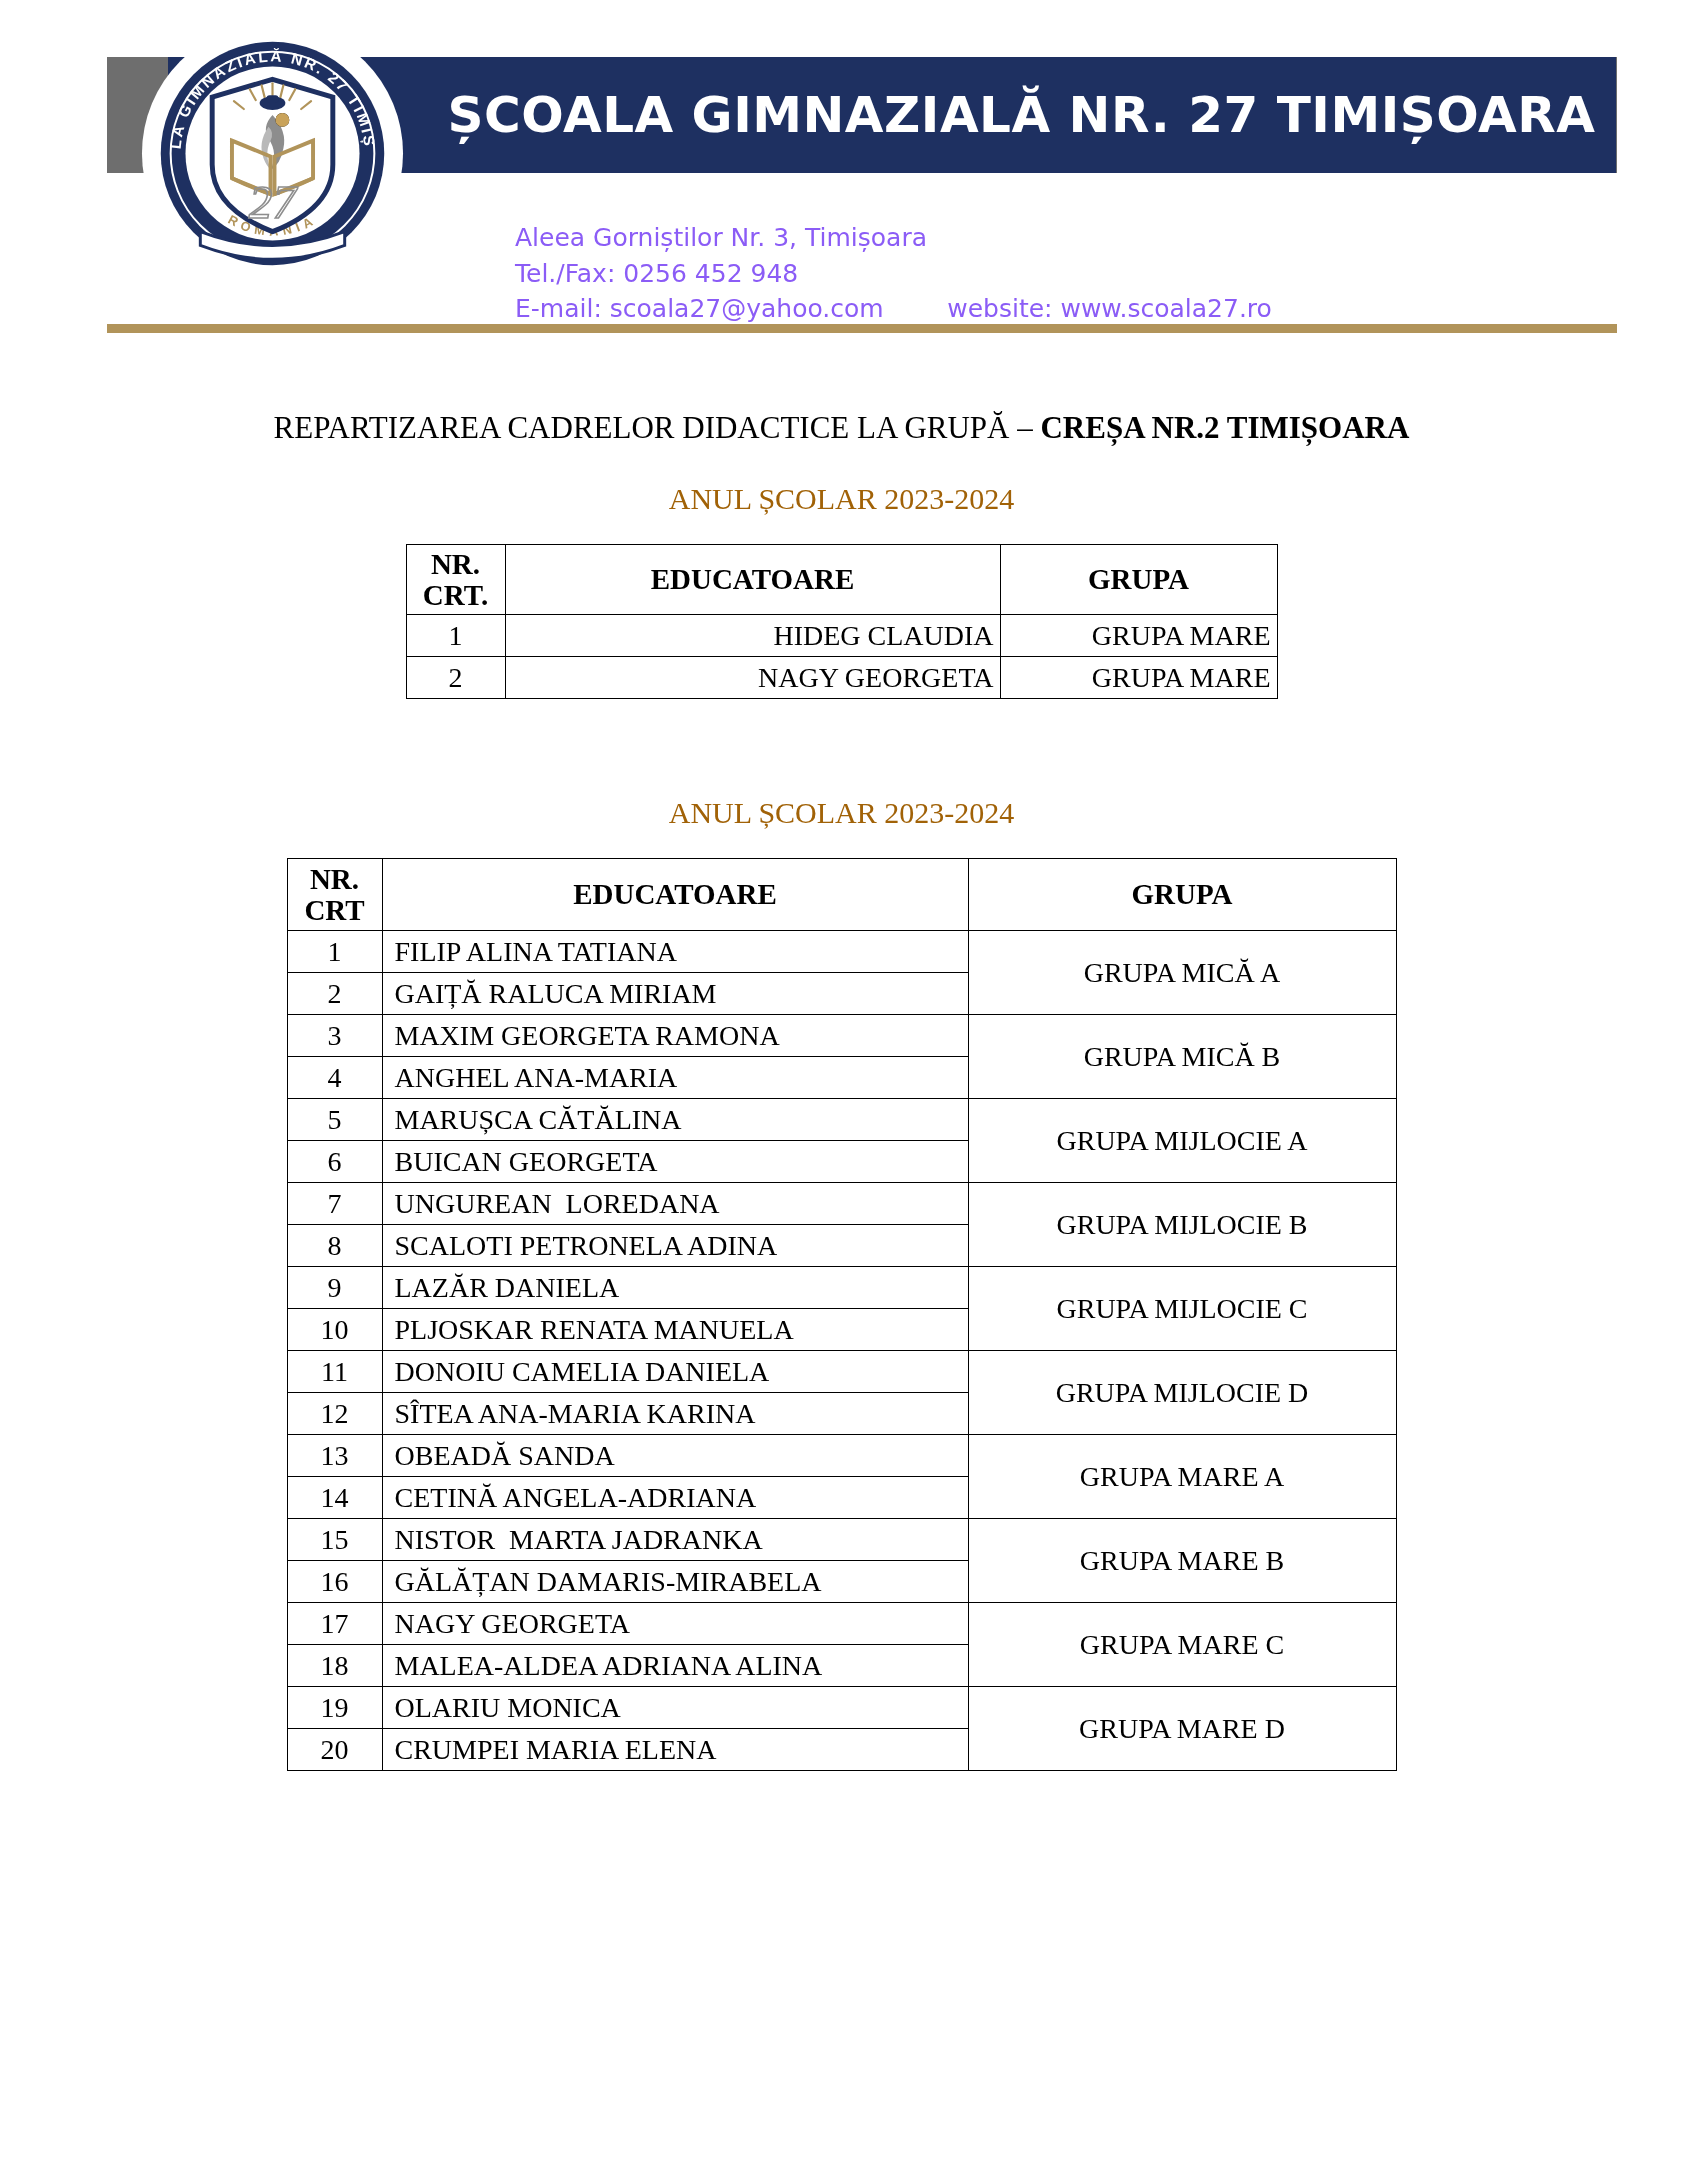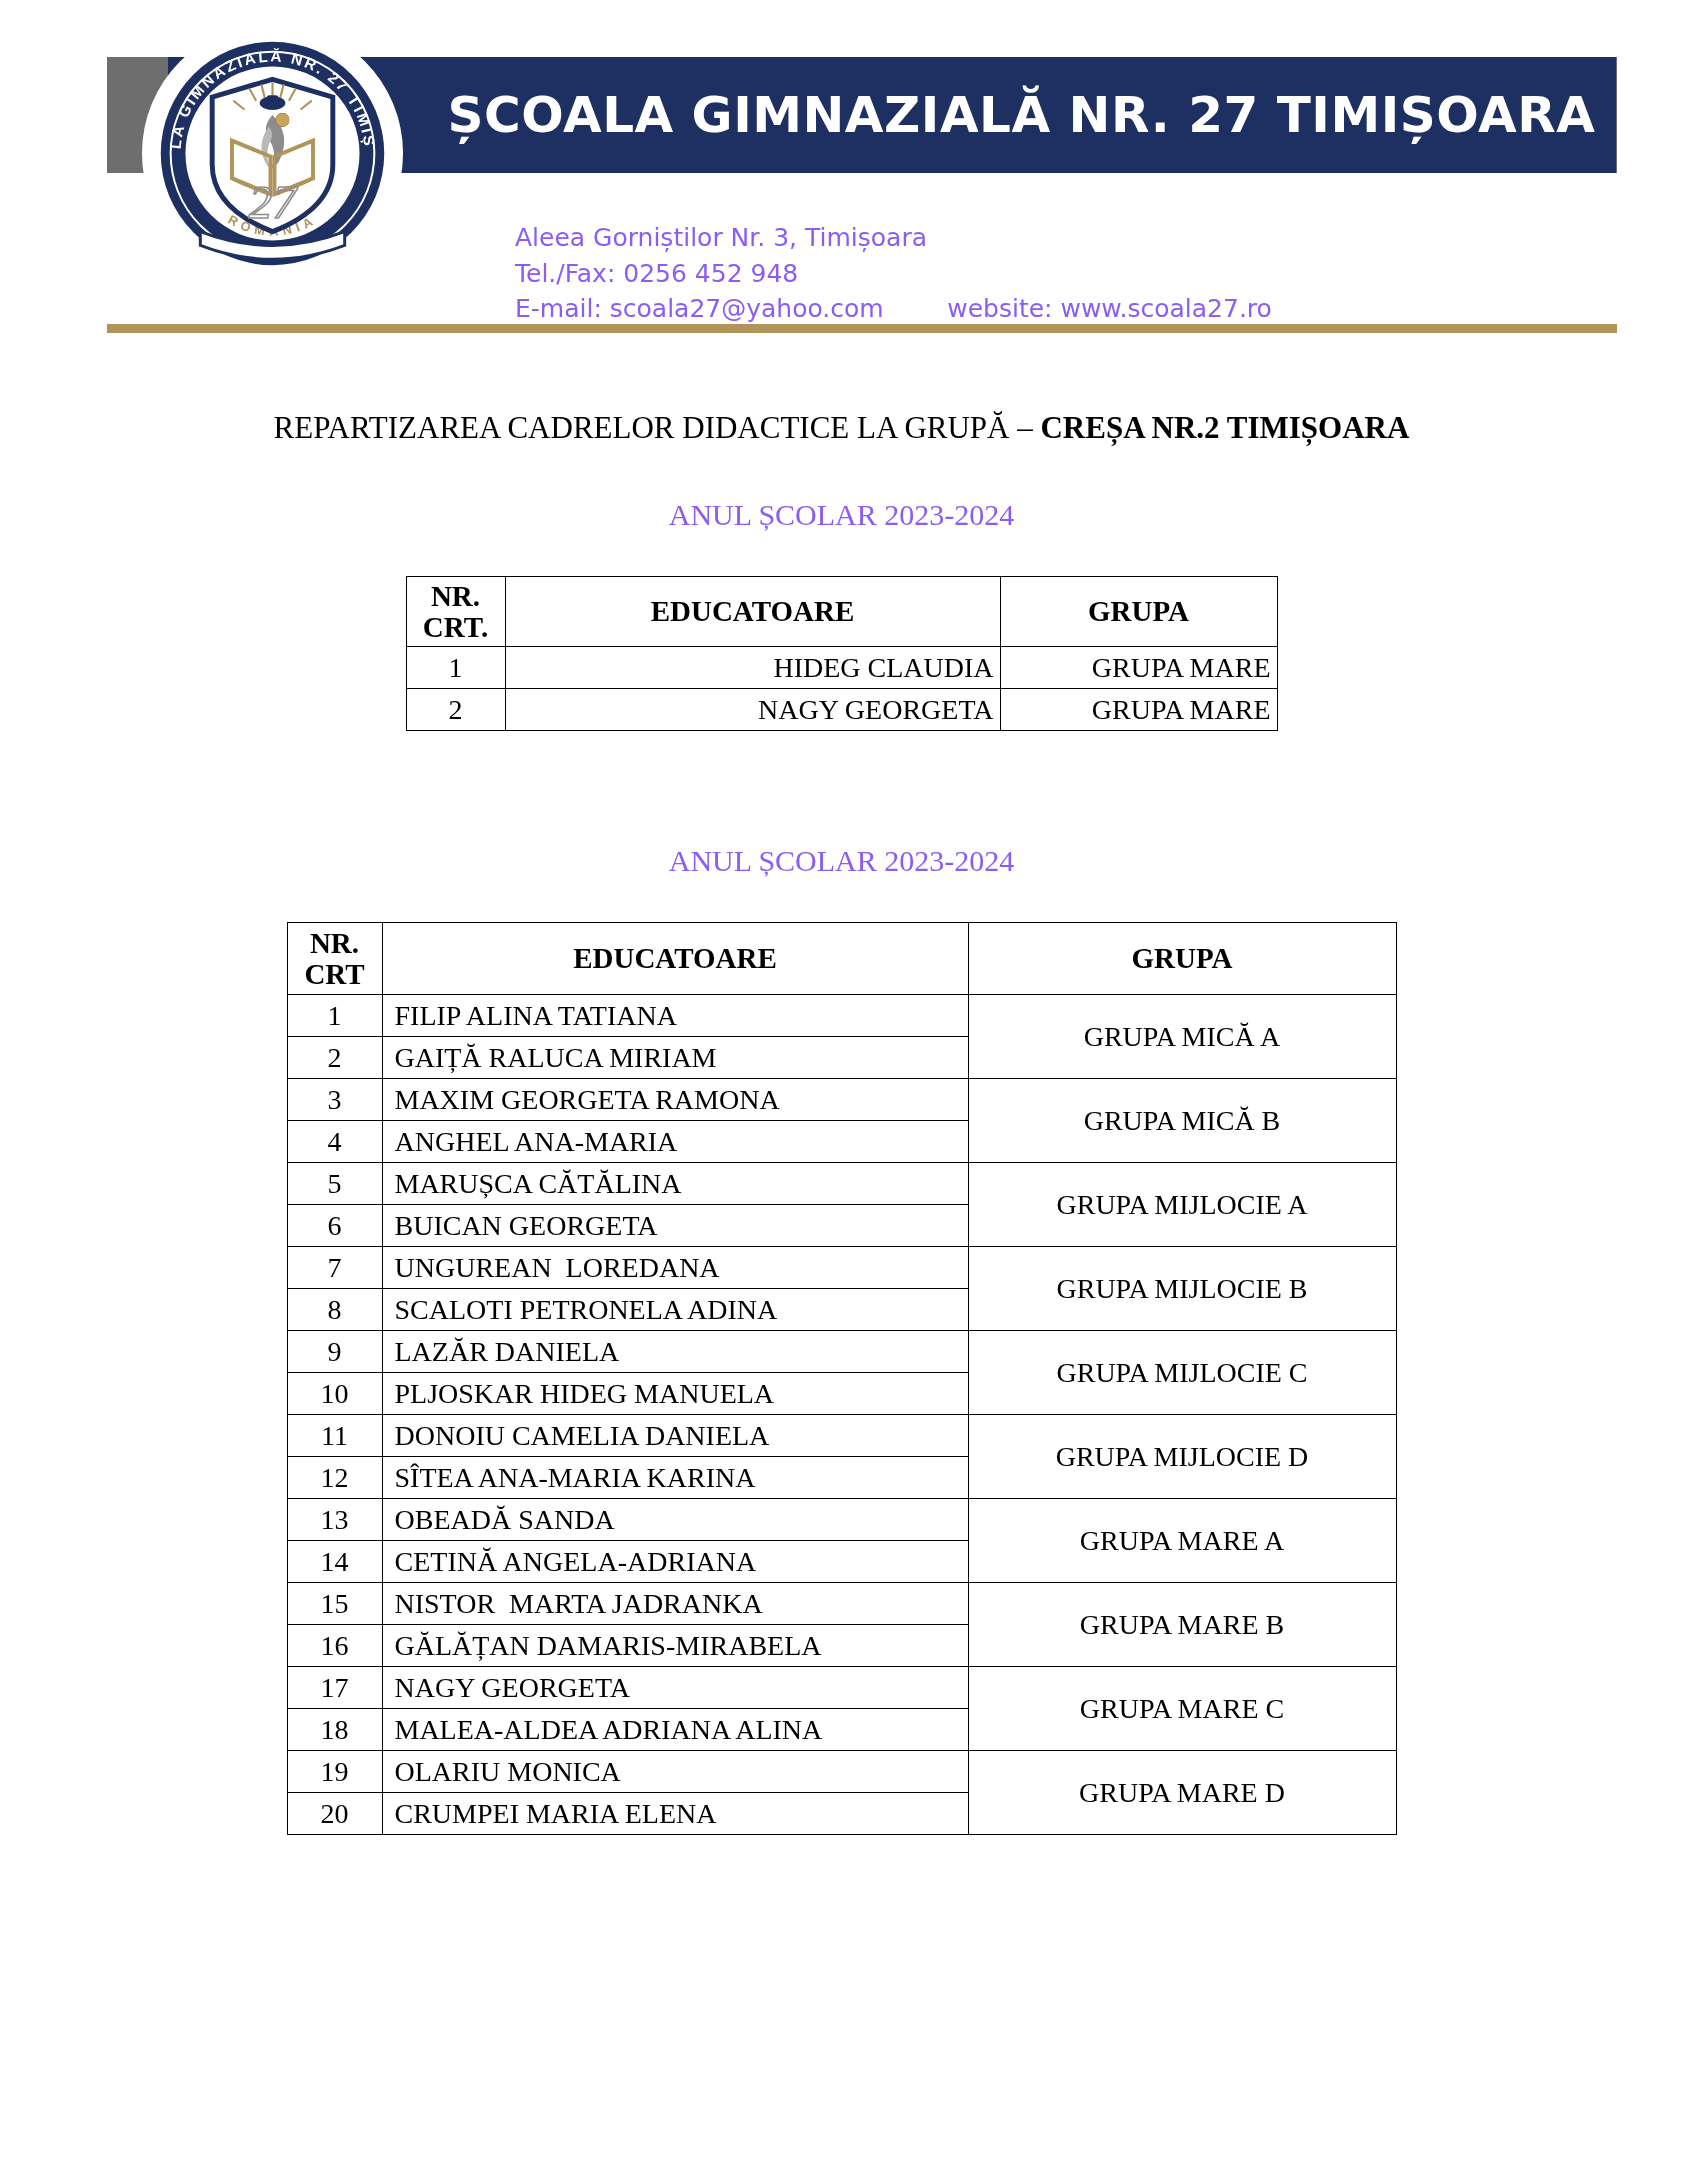--- a/index.html
+++ b/index.html
@@ -99,23 +99,23 @@
     line-height: 1.33;
     color: #000;
     margin: 0;
     padding: 0 228px;
   }
   .section-title .bold { font-weight: bold; }
 
   .year-line {
     text-align: center;
     font-size: 30px;
-    margin: 16px;
+    margin: 0;
     padding: 0;
-    color: #8b5cf6;
+    color: #a16207;
   }
 
   
   .tbl-wrap { display: flex; justify-content: center; }
 
   table.doc {
     border-collapse: collapse;
     table-layout: fixed;
     color: #000;
   }
@@ -323,21 +323,21 @@
             <td class="nr">8</td>
             <td class="name">SCALOTI PETRONELA ADINA</td>
           </tr>
           <tr>
             <td class="nr">9</td>
             <td class="name">LAZĂR DANIELA</td>
             <td class="grp" rowspan="2">GRUPA MIJLOCIE C</td>
           </tr>
           <tr>
             <td class="nr">10</td>
-            <td class="name">PLJOSKAR HIDEG MANUELA</td>
+            <td class="name">PLJOSKAR RENATA MANUELA</td>
           </tr>
           <tr>
             <td class="nr">11</td>
             <td class="name">DONOIU CAMELIA DANIELA</td>
             <td class="grp" rowspan="2">GRUPA MIJLOCIE D</td>
           </tr>
           <tr>
             <td class="nr">12</td>
             <td class="name">SÎTEA ANA-MARIA KARINA</td>
           </tr>

